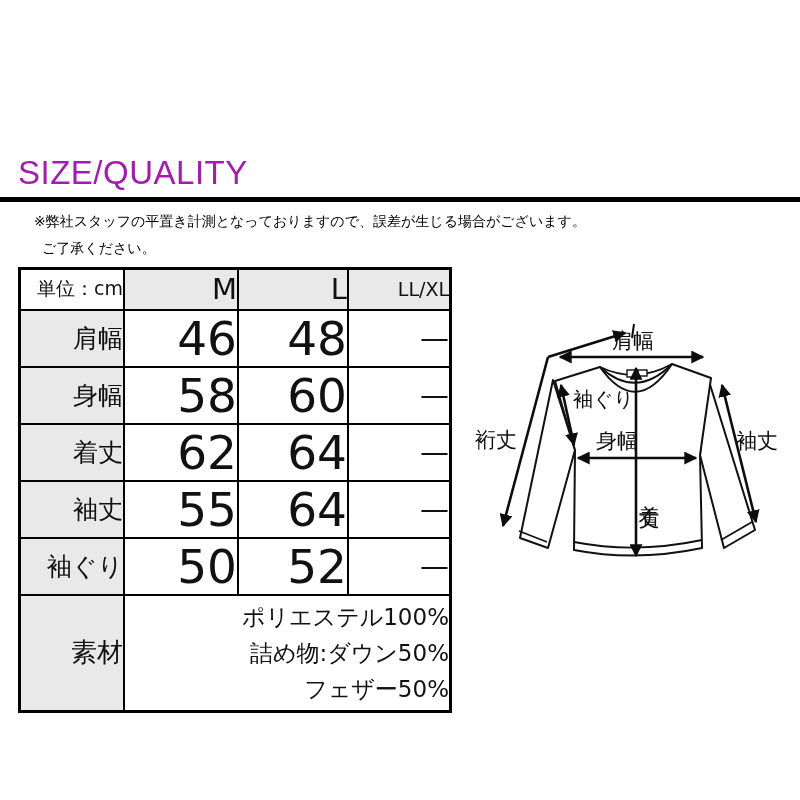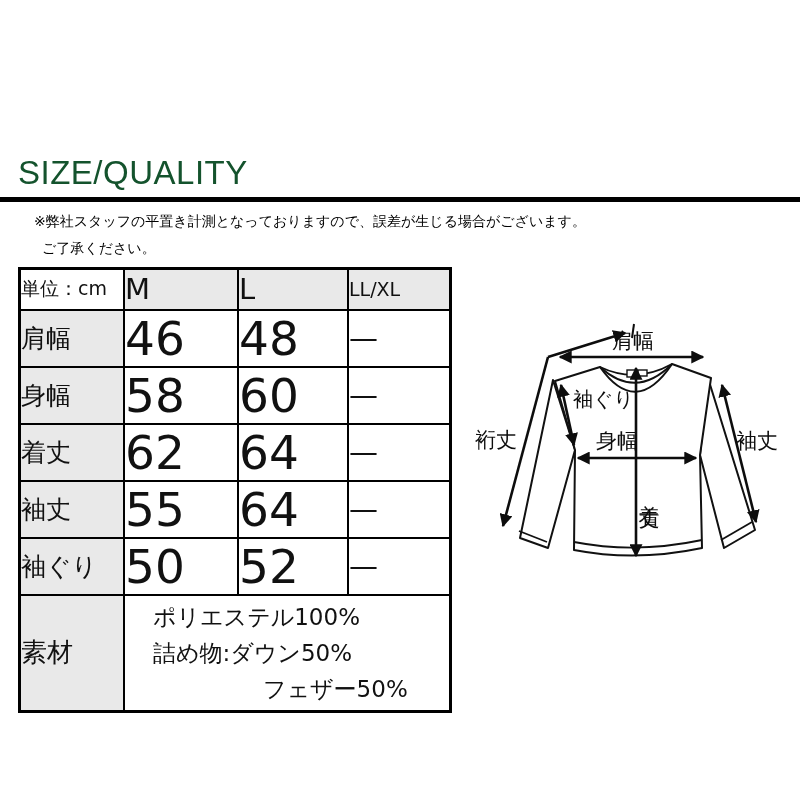--- a/index.html
+++ b/index.html
@@ -4,34 +4,34 @@
 <style>
   html,body{margin:0;padding:0;background:#fff;}
   .page{
     position:relative;width:800px;height:800px;background:#ffffff;overflow:hidden;
     font-family:"DejaVu Sans","Liberation Sans",sans-serif;color:#1a1a1a;
   }
   
   .title{
     position:absolute;left:18px;top:154px;margin:0;
     font-family:"Liberation Sans","DejaVu Sans",sans-serif;
-    font-size:33px;font-weight:400;letter-spacing:.5px;color:#14532d;text-align:center;
+    font-size:33px;font-weight:400;letter-spacing:.5px;color:#a21caf;text-align:center;
   }
   .title-rule{position:absolute;left:0;top:197px;width:800px;height:5px;background:#000;}
   
   .note{position:absolute;left:34px;top:208px;width:775px;font-size:14px;line-height:27px;color:#000000;}
   .note .l2{margin-left:8px;}
   
   .size-table{
     position:absolute;left:18px;top:267px;width:422px;
     border-collapse:collapse;table-layout:fixed;
     border:3px solid #000;
   }
   .size-table td,.size-table th{
-    border:2px solid #000;text-align:left;vertical-align:middle;
+    border:2px solid #000;text-align:right;vertical-align:middle;
     padding:0;color:#111;font-weight:400;
   }
   .col-lbl{width:102px;}.col-m{width:112px;}.col-l{width:108px;}.col-xl{width:100px;}
   .hdr-row{height:41px;}
   .data-row{height:40px;}
   .gray{background:#e9e9e9;}
   .white{background:#ffffff;}
   .unit{font-size:19px;}
   .size-h{font-size:29px;}
   .size-h.small{font-size:19px;}

